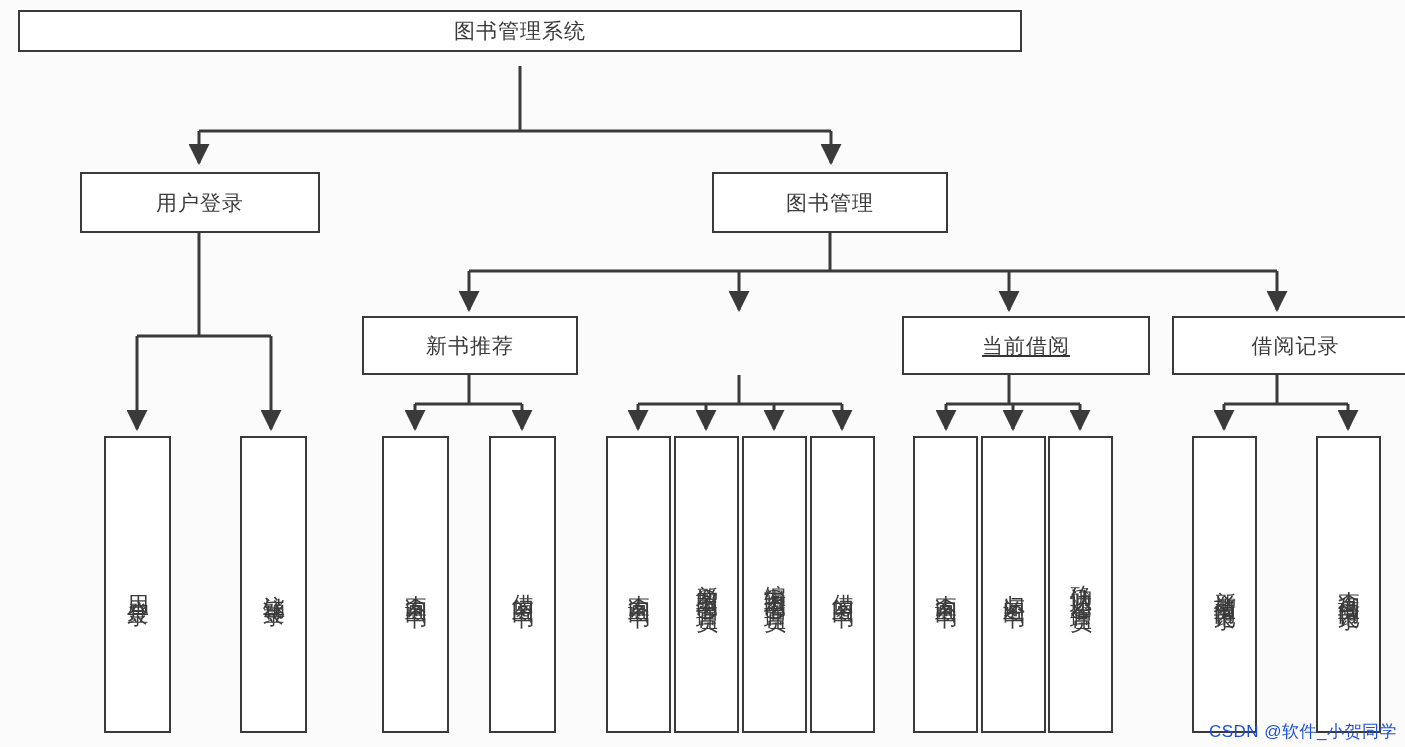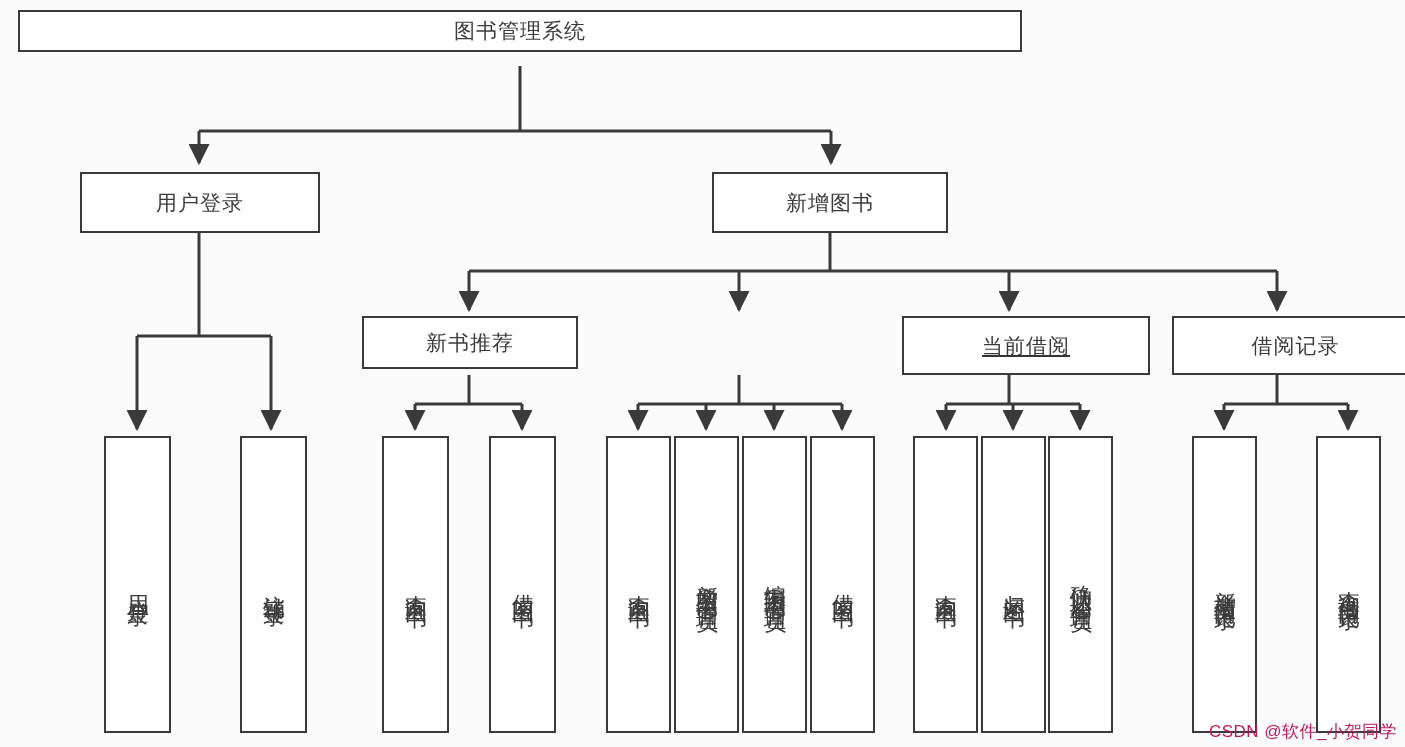--- a/index.html
+++ b/index.html
@@ -40,21 +40,21 @@
     white-space:nowrap;
     color:#3b3b3b;
   }
   .leaf{align-items:center;justify-content:center;}
 
   .watermark{
     position:absolute;
     right:8px;
     bottom:4px;
     font-size:17px;
-    color:#be185d;
+    color:#1d4ed8;
     letter-spacing:0.5px;
     white-space:nowrap;
   }
 </style>
 </head>
 <body>
 
 <div id="canvas">
 
   <svg class="lines" viewBox="0 0 1405 747">
@@ -109,24 +109,24 @@
 
   <div class="node" style="left:18px;top:10px;width:1004px;height:42px;">
     <span class="lbl">图书管理系统</span>
   </div>
 
   <div class="node" style="left:80px;top:172px;width:240px;height:61px;">
     <span class="lbl">用户登录</span>
   </div>
 
   <div class="node" style="left:712px;top:172px;width:236px;height:61px;">
-    <span class="lbl">新增图书</span>
+    <span class="lbl">图书管理</span>
   </div>
 
-  <div class="node" style="left:362px;top:316px;width:216px;height:53px;">
+  <div class="node" style="left:362px;top:316px;width:216px;height:59px;">
     <span class="lbl">新书推荐</span>
   </div>
 
 
   <div class="node" style="left:902px;top:316px;width:248px;height:59px;text-decoration:underline;">
     <span class="lbl">当前借阅</span>
   </div>
 
   <div class="node" style="left:1172px;top:316px;width:247px;height:59px;">
     <span class="lbl">借阅记录</span>

